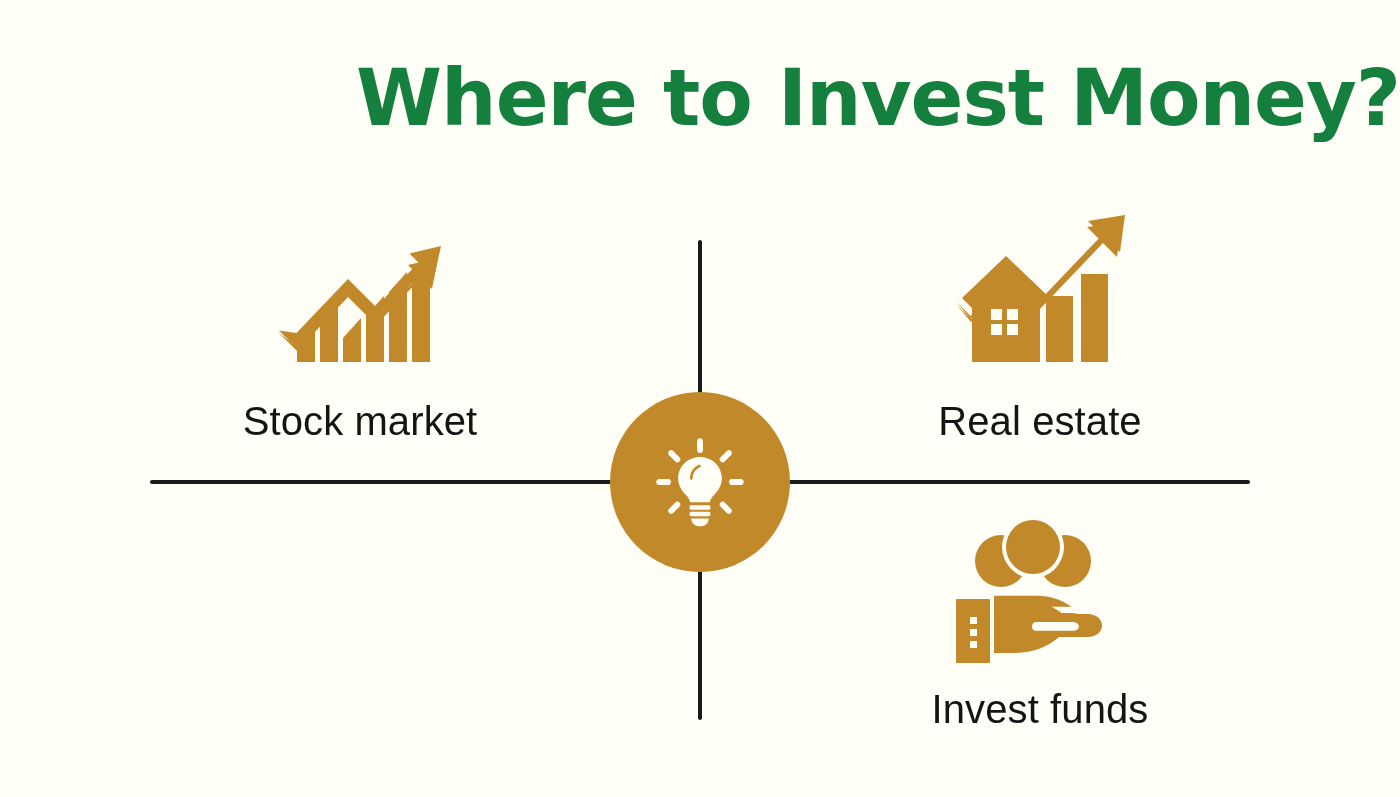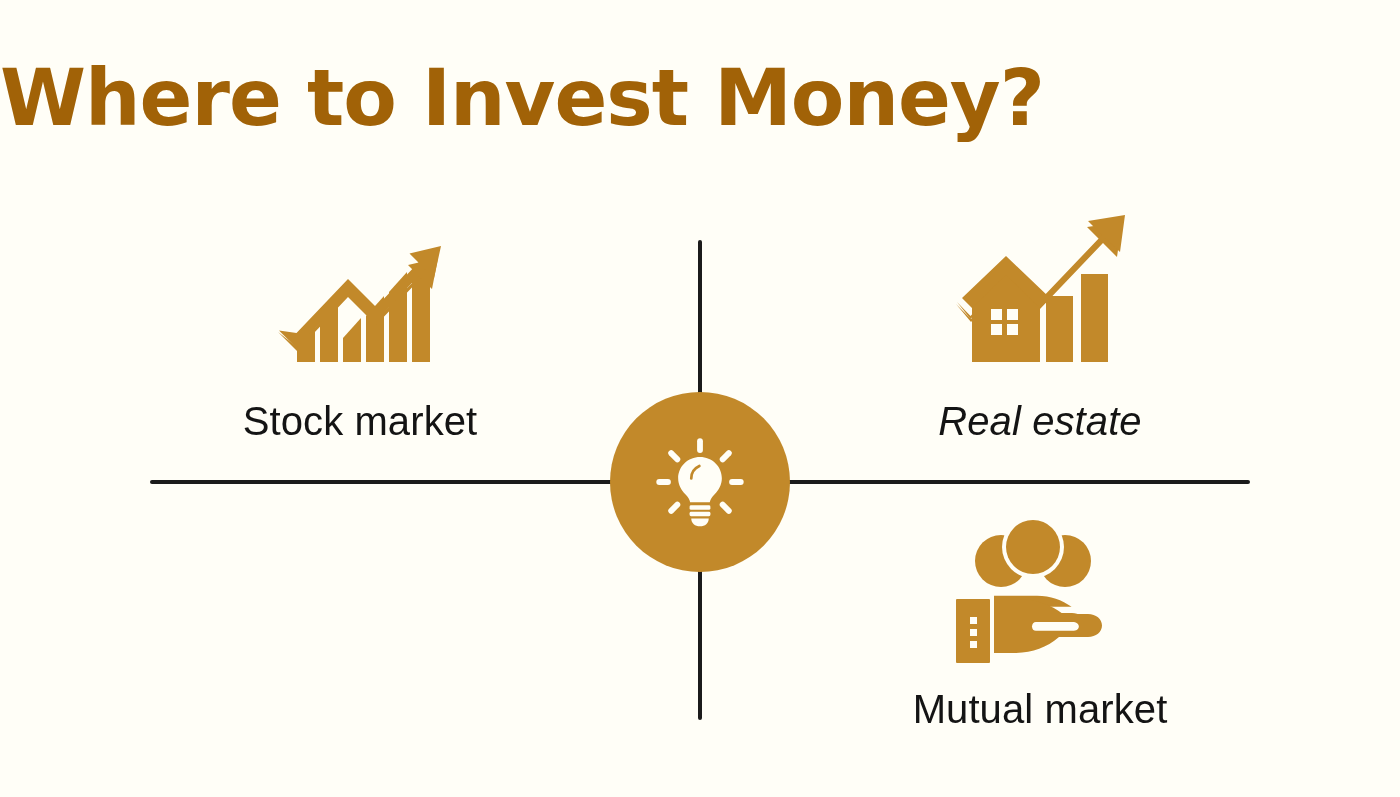--- a/index.html
+++ b/index.html
@@ -15,25 +15,25 @@
     width:1400px;
     height:797px;
     background:#fffef7;
   }
 
   
   #title {
     position:absolute;
     left:0; top:58px;
     width:1400px;
-    text-align:left;
+    text-align:right;
     font-size:78px;
     font-weight:700;
     letter-spacing:-1px;
-    color:#a16207;
+    color:#15803d;
     font-family:"DejaVu Sans", sans-serif;
     line-height:1.05;
     white-space:nowrap;
   }
 
   
   .axis-h {
     position:absolute;
     left:150px; top:480px;
     width:1100px; height:4px;
@@ -82,21 +82,21 @@
     font-size:40px;
     font-weight:300;
     color:#141414;
     letter-spacing:0.1px;
     white-space:nowrap;
     font-family:"Liberation Sans", sans-serif;
   }
 
   #quad-stock      { left:150px;  top:212px; }
   #quad-stock .label { margin-top:12px; }
-  #quad-realestate { left:830px;  top:212px;font-style:italic; }
+  #quad-realestate { left:830px;  top:212px; }
   #quad-realestate .label { margin-top:12px; }
   #quad-gold       { left:150px;  top:498px; }
   #quad-gold .label { margin-top:14px; }
   #quad-mutual     { left:830px;  top:498px; }
   #quad-mutual .label { margin-top:14px; }
 </style>
 </head>
 <body>
 
 <div id="stage">
@@ -201,16 +201,16 @@
 
           <path d="M41 86 h22 c14 0 26 6 35 14 h21 c7 0 12 4 12 9.5 0 5.5-5 9.5-12 9.5 H86 v-8 h33 c2.6 0 4-1 4-2.2 0-1.3-1.4-2.3-4-2.3 H96 c-2 0-3 .6-4.4 1.8 -6 5 -12.4 8.2-21.4 8.2 H41 Z"></path>
           <path d="M41 104 h29 c9.6 0 16.4-3.2 22.6-8.4 1.4-1.2 2.8-1.8 4.6-1.8 h21.4 c-9.6-6.6-21-11-34.6-11 H41 Z"></path>
           <path d="M41 86 h24 c18 0 33 6 45 15 h25 c8 0 14 5 14 11.5 0 6.5-6 11.5-14 11.5 h-29 c-13 11-27 16-45 16 H41 Z"></path>
           <path d="M82 116 h37 c3 0 4.6-1.2 4.6-2.6 0-1.5-1.6-2.7-4.6-2.7 H99 c-2.4 0-3.8.8-5.4 2.1 -3.4 2.8-7.2 2.8-11.6 3.2 Z" fill="#fffef7"></path>
           <path d="M82 110.5 h37 c3 0 4.6 1.2 4.6 2.7 0 1.4-1.6 2.6-4.6 2.6 H82 Z" fill="#fffef7"></path>
           <path d="M83 109 h36.4 c4 0 6.4 1.9 6.4 4.4 0 2.5-2.4 4.4-6.4 4.4 H83 c-2.4 0-4-1.9-4-4.4 0-2.5 1.6-4.4 4-4.4 Z" fill="#fffef7"></path>
         </g>
       </svg>
     </div>
-    <div class="label">Mutual market</div>
+    <div class="label">Invest funds</div>
   </div>
 
 </div>
 
 </body></html>

